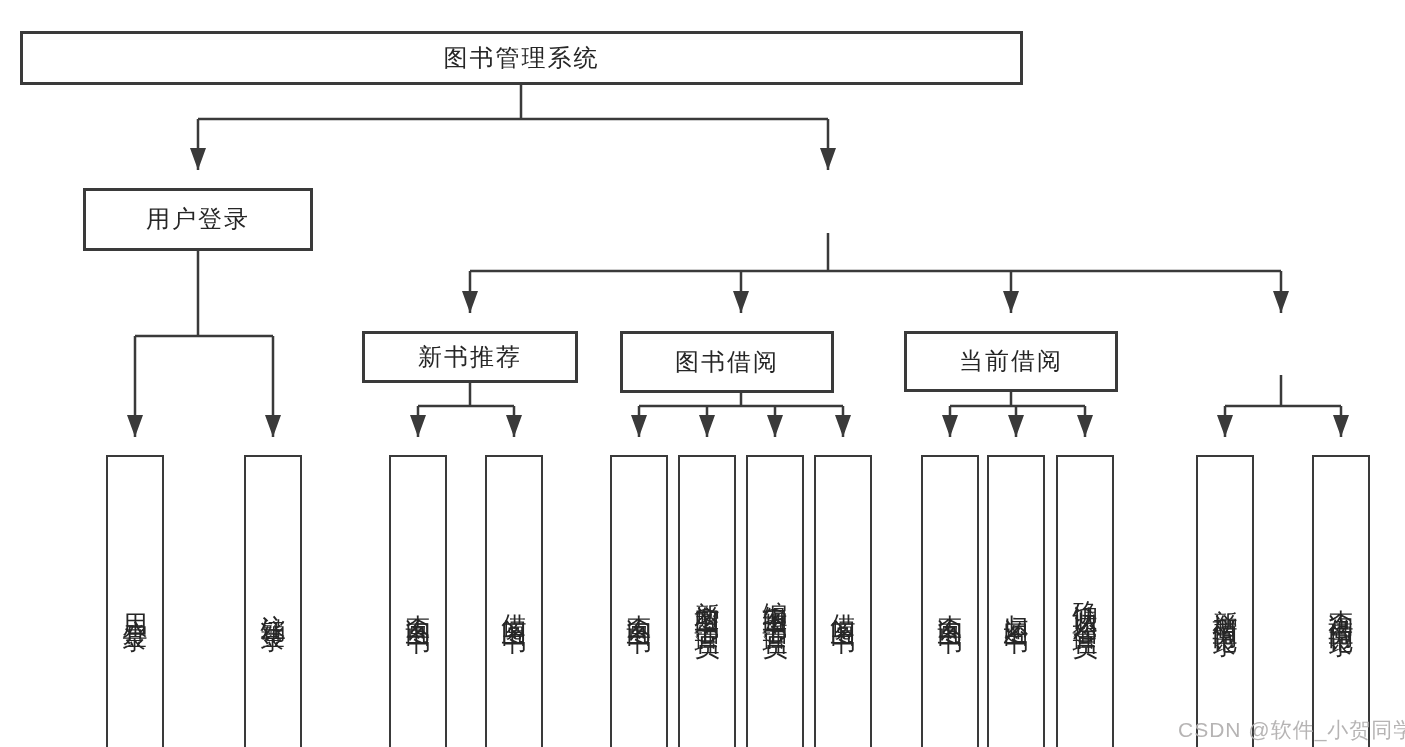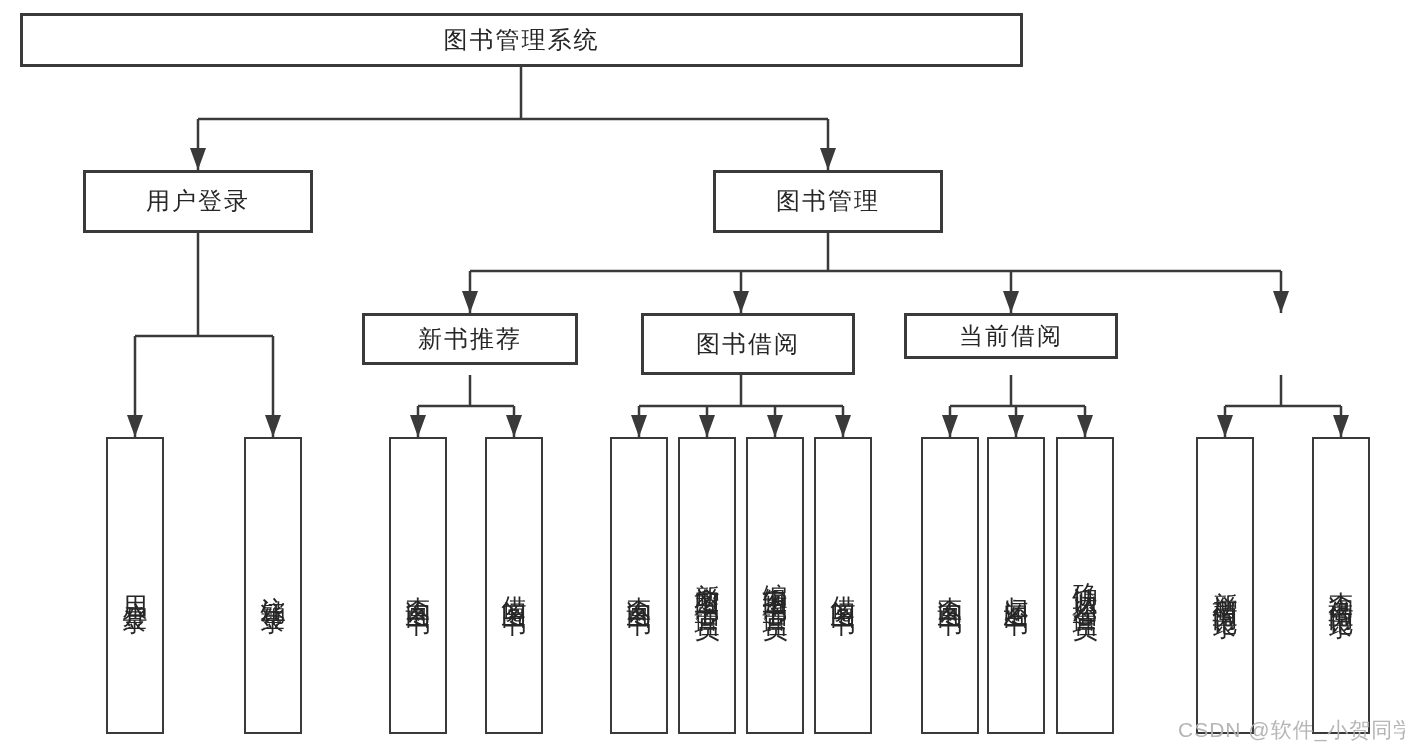--- a/index.html
+++ b/index.html
@@ -7,35 +7,36 @@
     position:relative;width:1405px;height:747px;background:#ffffff;overflow:hidden;
     font-family:"Liberation Sans", sans-serif;
   }
   #wires{position:absolute;left:0;top:0;z-index:0;}
   .node{
     position:absolute;box-sizing:border-box;background:#ffffff;
     border:3px solid #3a3a3a;color:#262626;
     display:flex;align-items:center;justify-content:center;
     font-size:24px;letter-spacing:2px;z-index:1;line-height:1.2;
     white-space:nowrap;
+    margin-top:18px;
   }
   .leaf{border-width:2px;}
   .leaf span{
     writing-mode:vertical-rl;text-orientation:mixed;
     font-size:25px;letter-spacing:5px;line-height:1.15;
   }
   
   .n-root{left:20px;top:13px;width:1003px;height:54px;}
   
   .n-user-login{left:83px;top:170px;width:230px;height:63px;}
   .n-book-mgmt{left:713px;top:170px;width:230px;height:63px;}
   
   .n-new-rec{left:362px;top:313px;width:216px;height:52px;}
-  .n-bk-borrow{left:641px;top:313px;width:214px;height:62px;}
-  .n-cur-borrow{left:904px;top:313px;width:214px;height:46px;}
+  .n-bk-borrow{left:620px;top:313px;width:214px;height:62px;}
+  .n-cur-borrow{left:904px;top:313px;width:214px;height:61px;}
   .n-records{left:1173px;top:313px;width:217px;height:62px;}
   
   .leaf{top:437px;width:58px;height:297px;}
   .l-ul-login{left:106px;}
   .l-ul-logout{left:244px;}
   .l-nr-query{left:389px;}
   .l-nr-borrow{left:485px;}
   .l-bb-query{left:610px;}
   .l-bb-add{left:678px;}
   .l-bb-edit{left:746px;}
@@ -73,21 +74,20 @@
              M631 415 L647 415 L639 437 Z  M699 415 L715 415 L707 437 Z
              M767 415 L783 415 L775 437 Z  M835 415 L851 415 L843 437 Z
              M942 415 L958 415 L950 437 Z  M1008 415 L1024 415 L1016 437 Z
              M1077 415 L1093 415 L1085 437 Z M1217 415 L1233 415 L1225 437 Z
              M1333 415 L1349 415 L1341 437 Z"></path>
   </svg>
 
   <div class="node n-root">图书管理系统</div>
 
   <div class="node n-user-login">用户登录</div>
-  <div class="node n-book-mgmt">图书管理</div>
 
   <div class="node n-new-rec">新书推荐</div>
   <div class="node n-bk-borrow">图书借阅</div>
   <div class="node n-cur-borrow">当前借阅</div>
 
   <div class="node leaf l-ul-login">
     <span>用户登录</span>
   </div>
   <div class="node leaf l-ul-logout">
     <span>注销登录</span>

